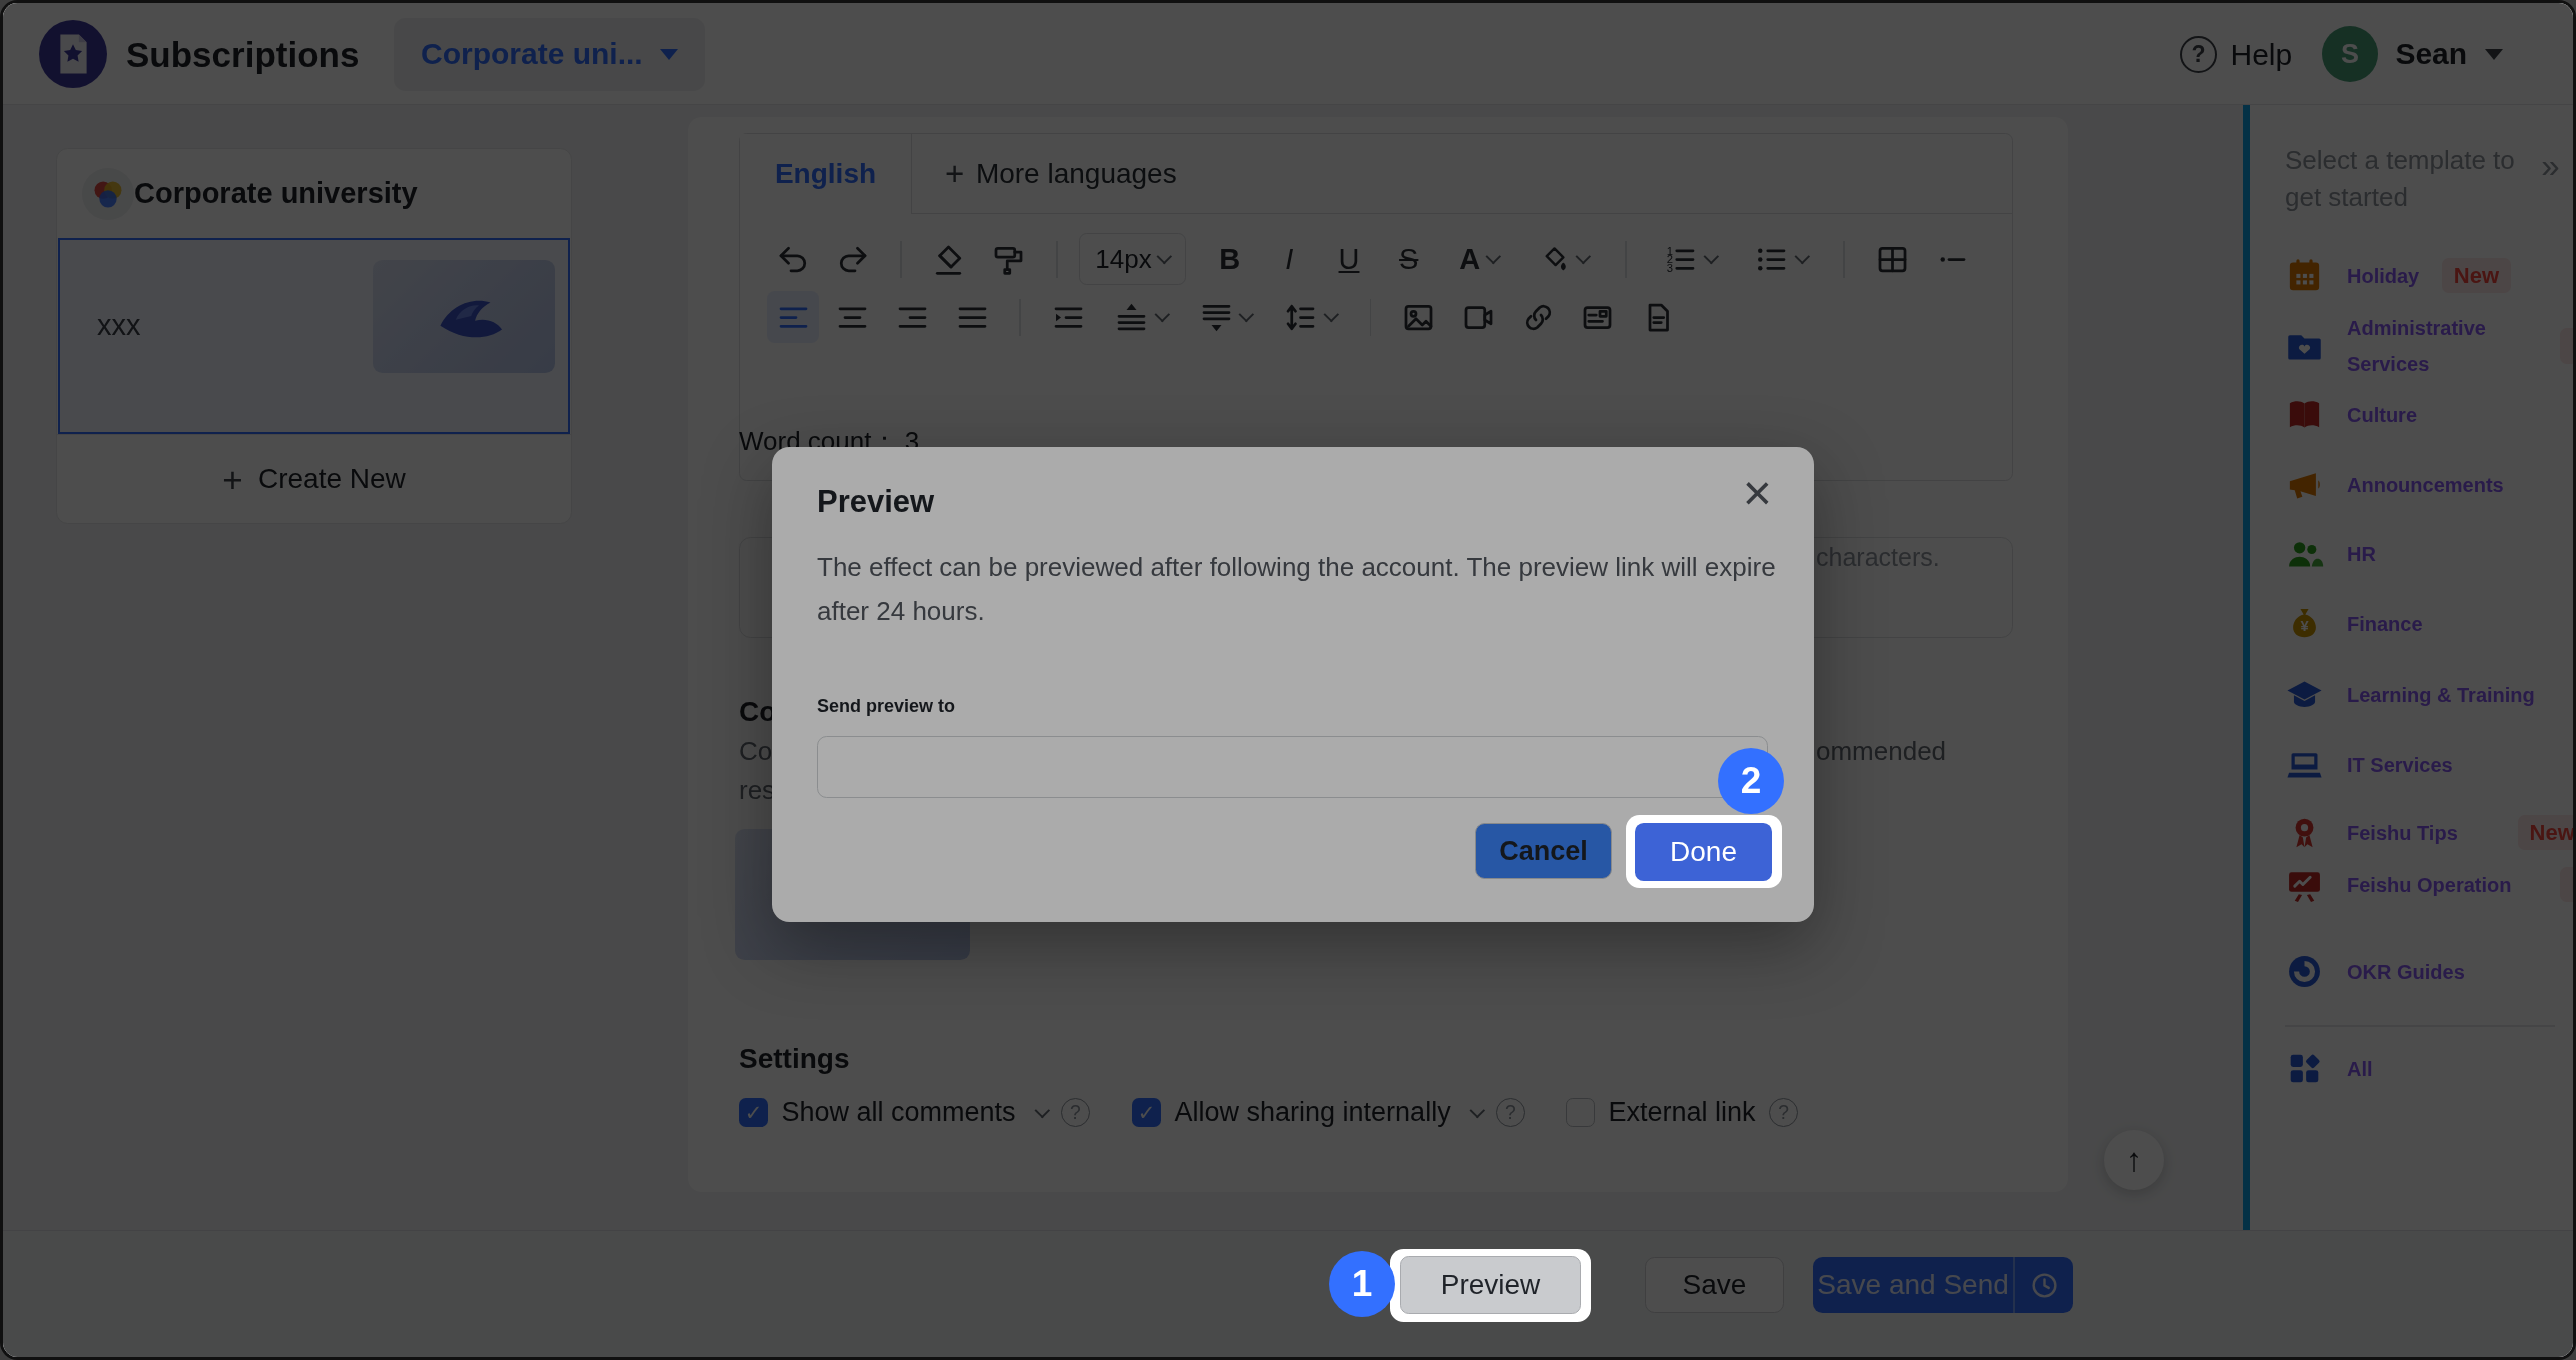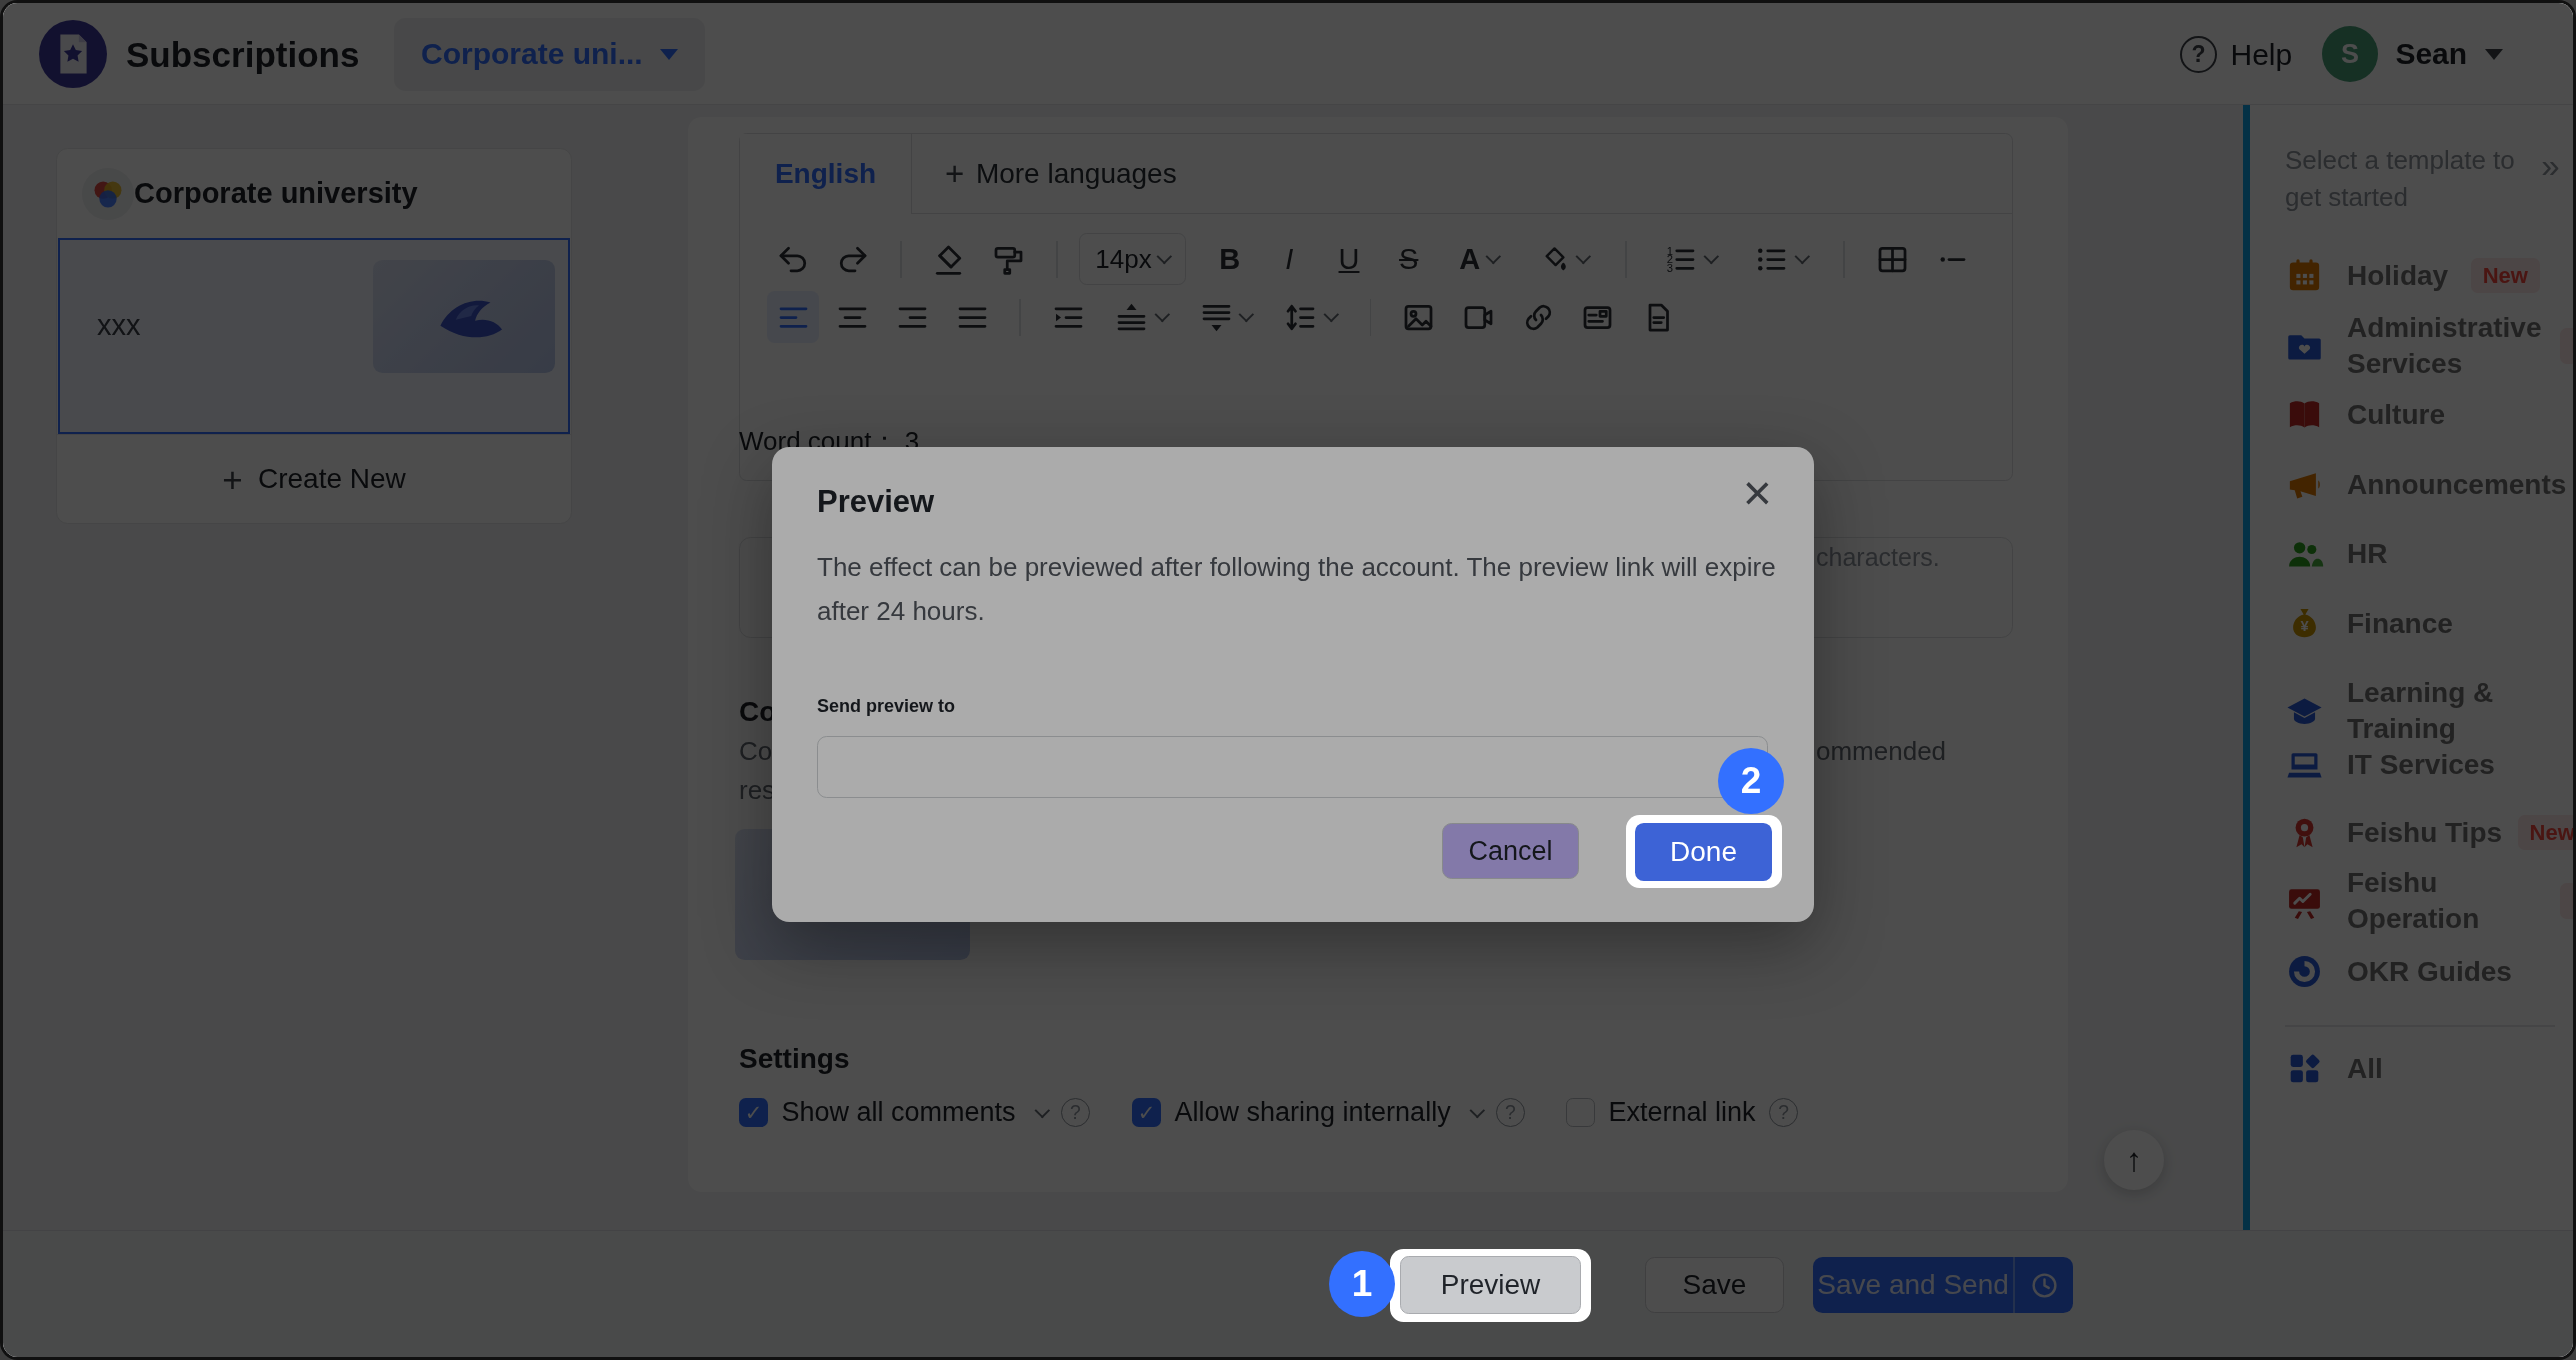--- a/index.html
+++ b/index.html
@@ -53,39 +53,39 @@
   .cbrow{top:1094px;display:flex;align-items:center;gap:13.5px;z-index:2;font-size:27px;color:#1F2329;}
   .cbox{width:29px;height:29px;border-radius:6.8px;display:flex;align-items:center;justify-content:center;cursor:pointer;}
   .cbox.on{background:#3370FF;color:#fff;font-size:21px;}
   .cbox.off{background:#fff;border:1.9px solid #BBBFC4;}
   .qmini{width:29px;height:29px;border:1.9px solid #8F959E;border-radius:50%;display:flex;align-items:center;justify-content:center;font-size:19.3px;color:#8F959E;}
   
   .rpanel{left:2240px;top:102px;width:332px;height:1125px;background:#FFFFFF;border-left:7px solid #0ea5e9;z-index:1;}
   .rhead{position:absolute;left:35px;top:37px;width:260px;font-size:26px;line-height:37px;color:#8F959E;}
   .rcollapse{position:absolute;right:15.4px;top:42px;font-size:33px;color:#8F959E;cursor:pointer;}
   .titem{position:absolute;left:35px;width:289px;display:flex;align-items:center;gap:23px;cursor:pointer;}
-  .titem .lbl{font-size:28px;font-weight:600;color:#737373;line-height:36px;}
+  .titem .lbl{font-size:20px;font-weight:600;color:#8b5cf6;line-height:36px;}
   .titem svg{width:39px;height:39px;flex:0 0 39px;}
   .newbadge{background:#FDE8E8;color:#F5483F;font-size:22px;font-weight:600;padding:4.8px 11.6px;border-radius:6.8px;white-space:nowrap;}
   .rdivider{position:absolute;left:35px;top:920px;width:270px;height:1.9px;background:#E5E6E8;}
   
   .footer{left:0;top:1227px;width:100%;height:129px;background:#F4F5F7;border-top:1.4px solid #DFE1E4;z-index:1;}
   .fbtn{position:absolute;top:1254px;height:56px;border-radius:9.6px;display:flex;align-items:center;justify-content:center;font-size:28px;z-index:1;}
   .fbtn.ghost{background:#fff;border:1.4px solid #D0D3D6;color:#1F2329;cursor:pointer;}
   .upbtn{left:2101px;top:1127px;width:60px;height:60px;border-radius:50%;background:#FFFFFF;box-shadow:0 3.9px 13.5px rgba(0,0,0,.18);display:flex;align-items:center;justify-content:center;font-size:33px;color:#1F2329;z-index:1;cursor:pointer;}
   
   .backdrop{left:0;top:0;width:100%;height:100%;background:rgba(0,0,0,0.55);z-index:50;}
   .modal{left:769px;top:444px;width:1042px;height:475px;background:#FFFFFF;border-radius:17.4px;box-shadow:0 23px 68px rgba(0,0,0,.35);z-index:60;}
   .mtitle{position:absolute;left:45px;top:37px;font-size:31px;font-weight:700;}
   .mclose{position:absolute;right:42px;top:21px;font-size:50px;font-weight:300;color:#51565D;cursor:pointer;line-height:1;}
   .mbody{position:absolute;left:45px;top:98px;width:965px;font-size:26px;line-height:44px;color:#51565D;}
   .mlabel{position:absolute;left:45px;top:249px;font-size:18px;font-weight:700;}
   .minput{position:absolute;left:45px;top:289px;width:951px;height:62px;border:1.4px solid #D0D3D6;border-radius:9.6px;background:#fff;font-size:26px;padding:0 19.3px;outline:none;}
   .mbtn{position:absolute;top:376px;width:137px;height:56px;border-radius:9.6px;display:flex;align-items:center;justify-content:center;font-size:27px;cursor:pointer;}
-  .mcancel{left:670px;background:#c4b5fd;border:1.4px solid #C9CCD0;color:#1F2329;}
+  .mcancel{left:703px;background:#3b82f6;border:1.4px solid #C9CCD0;color:#1F2329;font-weight:bold;}
   .globaldim{left:0;top:0;width:100%;height:100%;background:rgba(0,0,0,0.33);z-index:70;pointer-events:none;}
   
   .annot{z-index:80;}
   .ring{background:#FFFFFF;border-radius:13.5px;}
   .stepcircle{border-radius:50%;display:flex;align-items:center;justify-content:center;color:#fff;font-size:37px;font-weight:600;}
   .annot-btn{display:flex;align-items:center;justify-content:center;border-radius:8.7px;font-size:28px;cursor:pointer;}
 </style>
 </head>
 <body>
 

